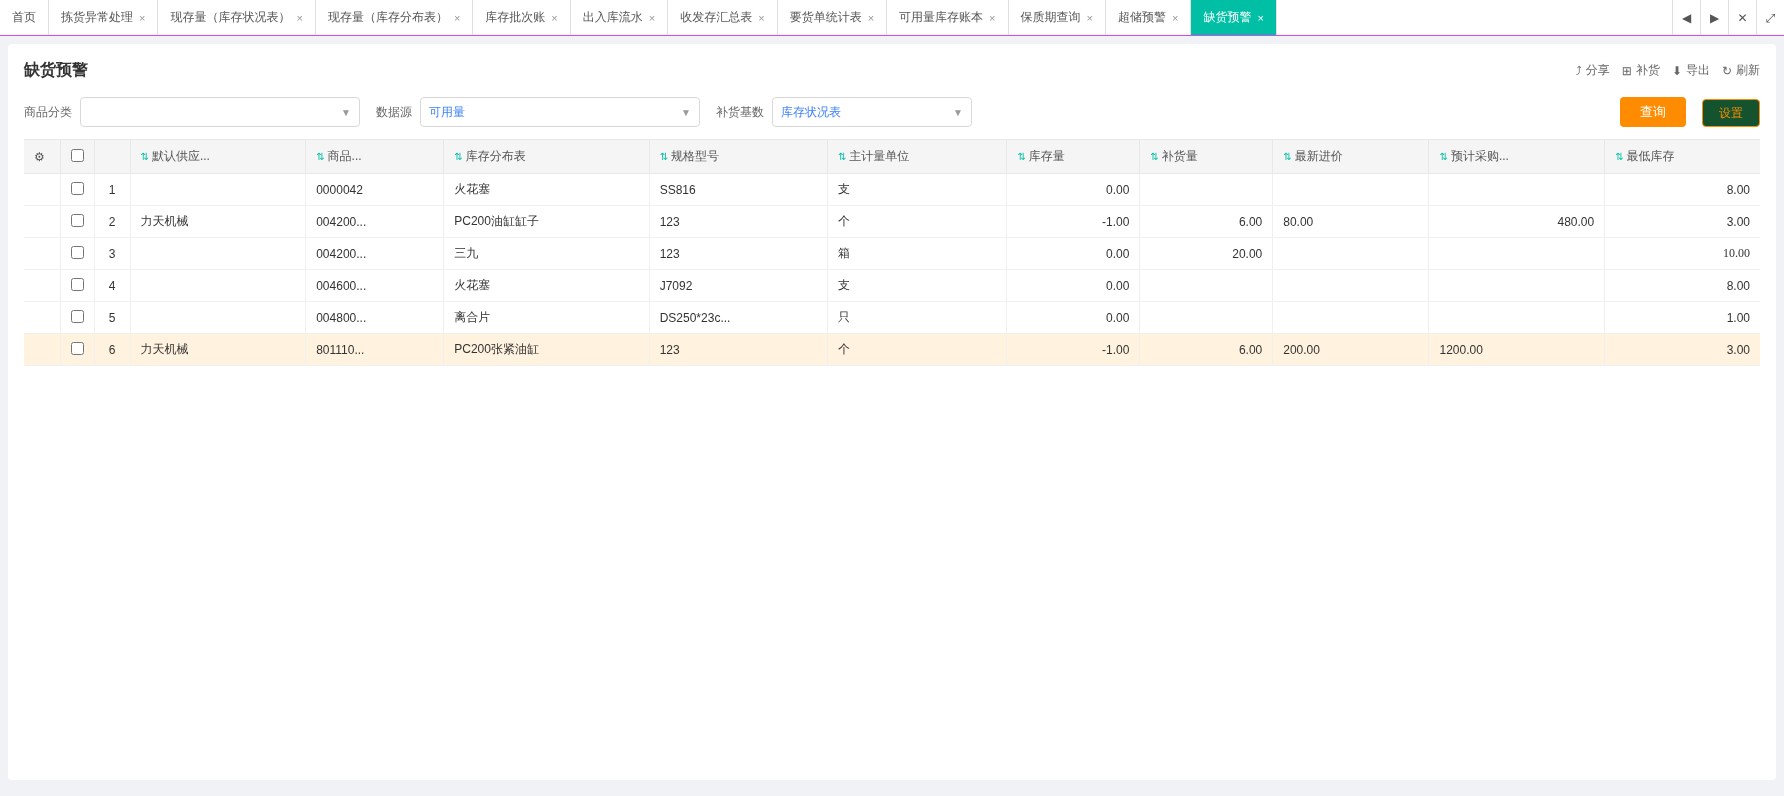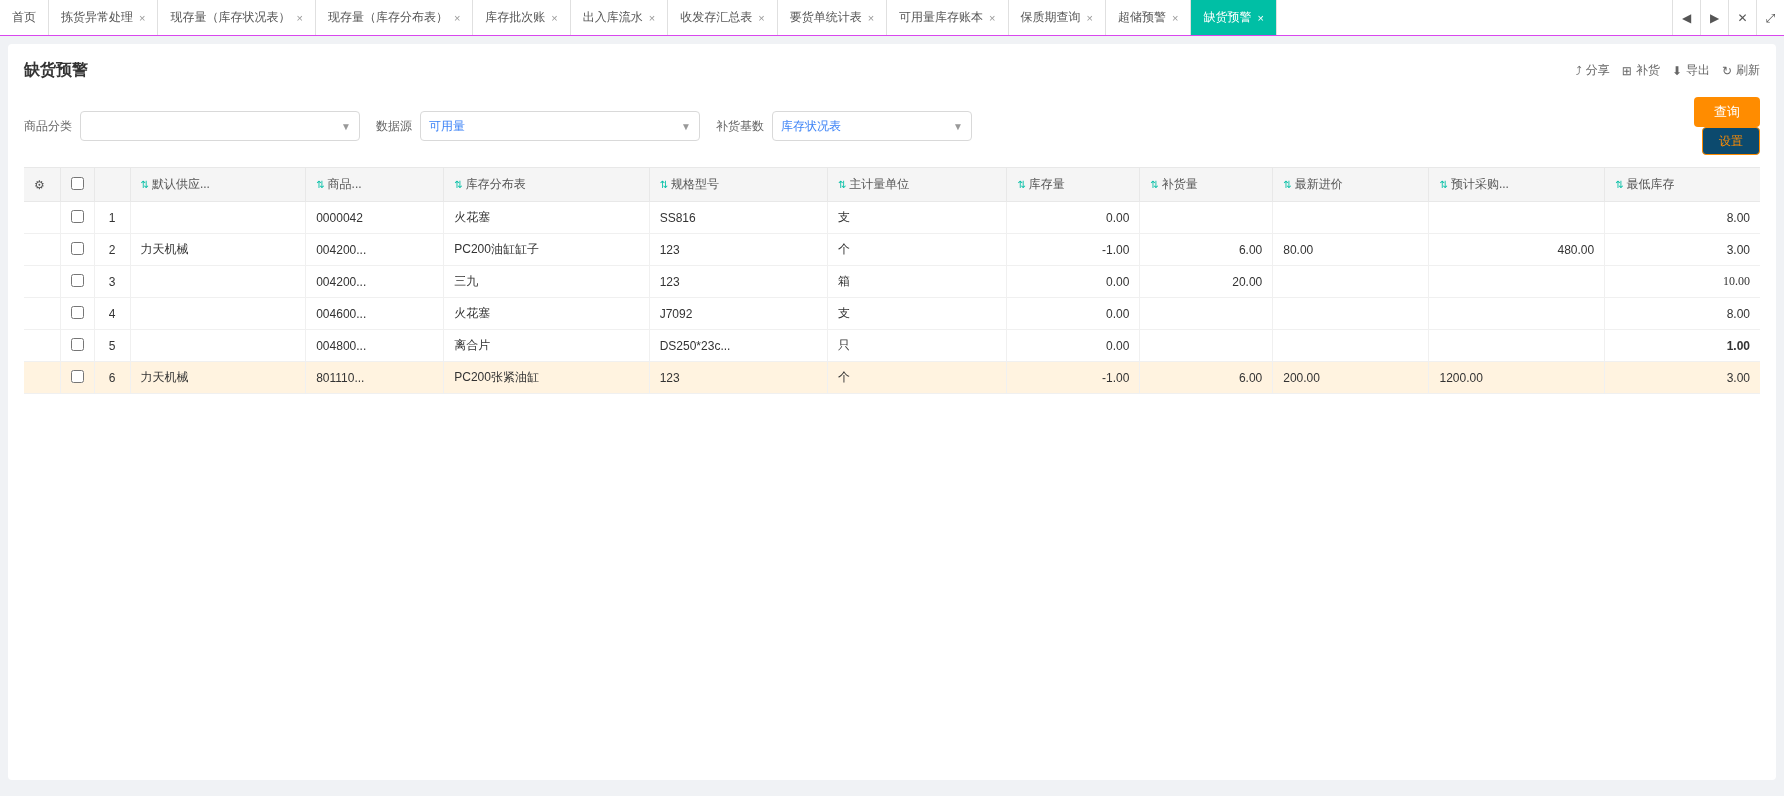--- a/index.html
+++ b/index.html
@@ -119,36 +119,36 @@
       min-width: 200px;
       height: 30px;
       justify-content: space-between;
     }
     .filter-select-wide { min-width: 280px; }
     .filter-select-value { color: #3b82f6; font-size: 12px; }
     .filter-select-arrow { color: #999; font-size: 10px; margin-left: 8px; }
     .filter-right {
       margin-left: auto;
       display: flex;
-      flex-direction: column;
-      gap: 0;
+      flex-direction: row;
+      gap: 16px;
       align-items: flex-end;
     }
     .btn-query {
       background: #ff8c00;
       color: #fff;
       border: none;
       border-radius: 4px;
       padding: 5px 20px;
       cursor: pointer;
       font-size: 13px;
       height: 30px;
     }
     .btn-settings {
-      background: #0c4a6e;
+      background: #14532d;
       color: #ff8c00;
       border: 1px solid #ff8c00;
       border-radius: 4px;
       padding: 4px 16px;
       cursor: pointer;
       font-size: 12px;
       height: 28px;
     }
 
     
@@ -446,21 +446,21 @@
           <td style="text-align: center;">5</td>
           <td></td>
           <td>004800...</td>
           <td>离合片</td>
           <td>DS250*23c...</td>
           <td>只</td>
           <td style="text-align: right;">0.00</td>
           <td style="text-align: right;"></td>
           <td style="text-align: right;"></td>
           <td style="text-align: right;"></td>
-          <td style="text-align: right; font-weight: bold;">1.00</td>
+          <td style="text-align: right;">1.00</td>
         </tr>
         <tr class="highlighted">
           <td></td>
           <td><input type="checkbox" style=""></td>
           <td style="text-align: center;">6</td>
           <td>力天机械</td>
           <td>801110...</td>
           <td>PC200张紧油缸</td>
           <td>123</td>
           <td>个</td>

